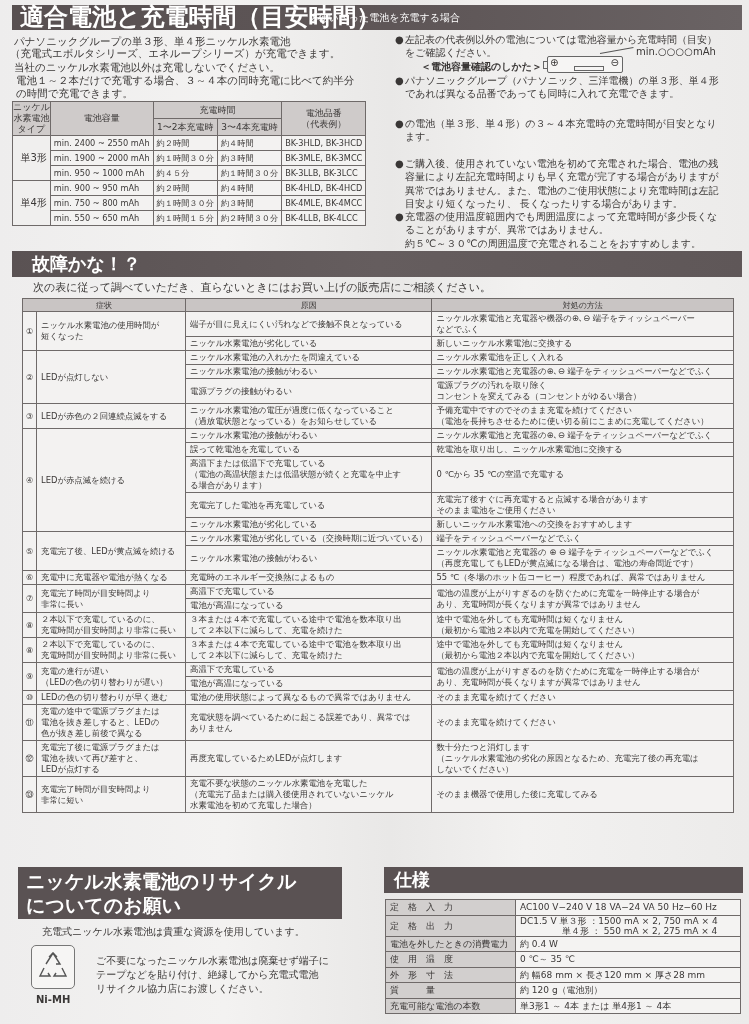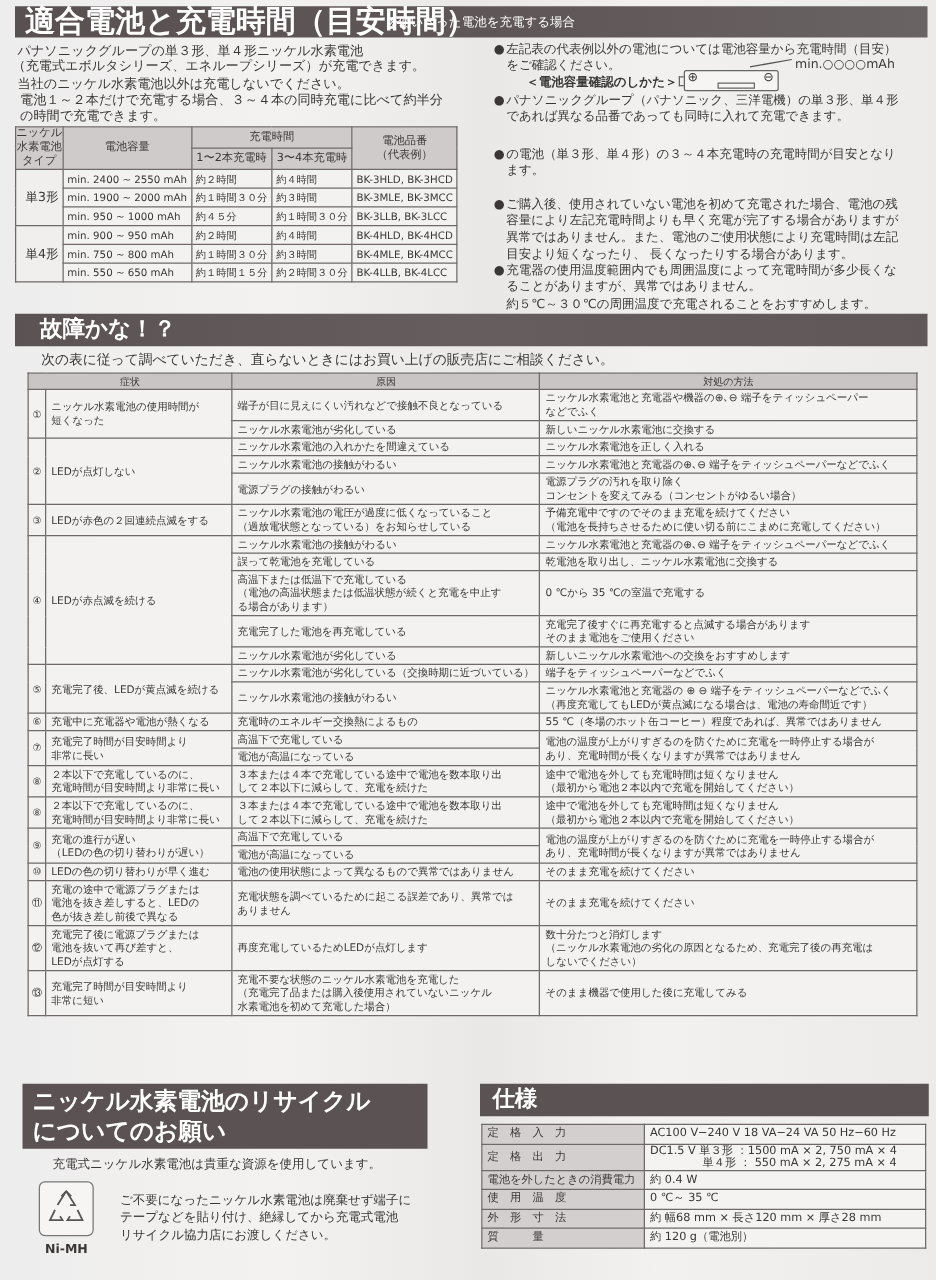--- a/index.html
+++ b/index.html
@@ -482,15 +482,21 @@
           <td>
             <div>約 幅68 mm × 長さ120 mm × 厚さ28 mm</div>
           </td>
         </tr>
         <tr>
           <td class="lbl">質　　　量</td>
           <td>
             <div>約 120 g（電池別）</div>
           </td>
         </tr>
+        <tr>
+          <td class="lbl">充電可能な電池の本数</td>
+          <td>
+            <div>単3形1 ～ 4本 または 単4形1 ～ 4本</div>
+          </td>
+        </tr>
       </tbody>
   </table>
 </div>
 
 </body></html>

